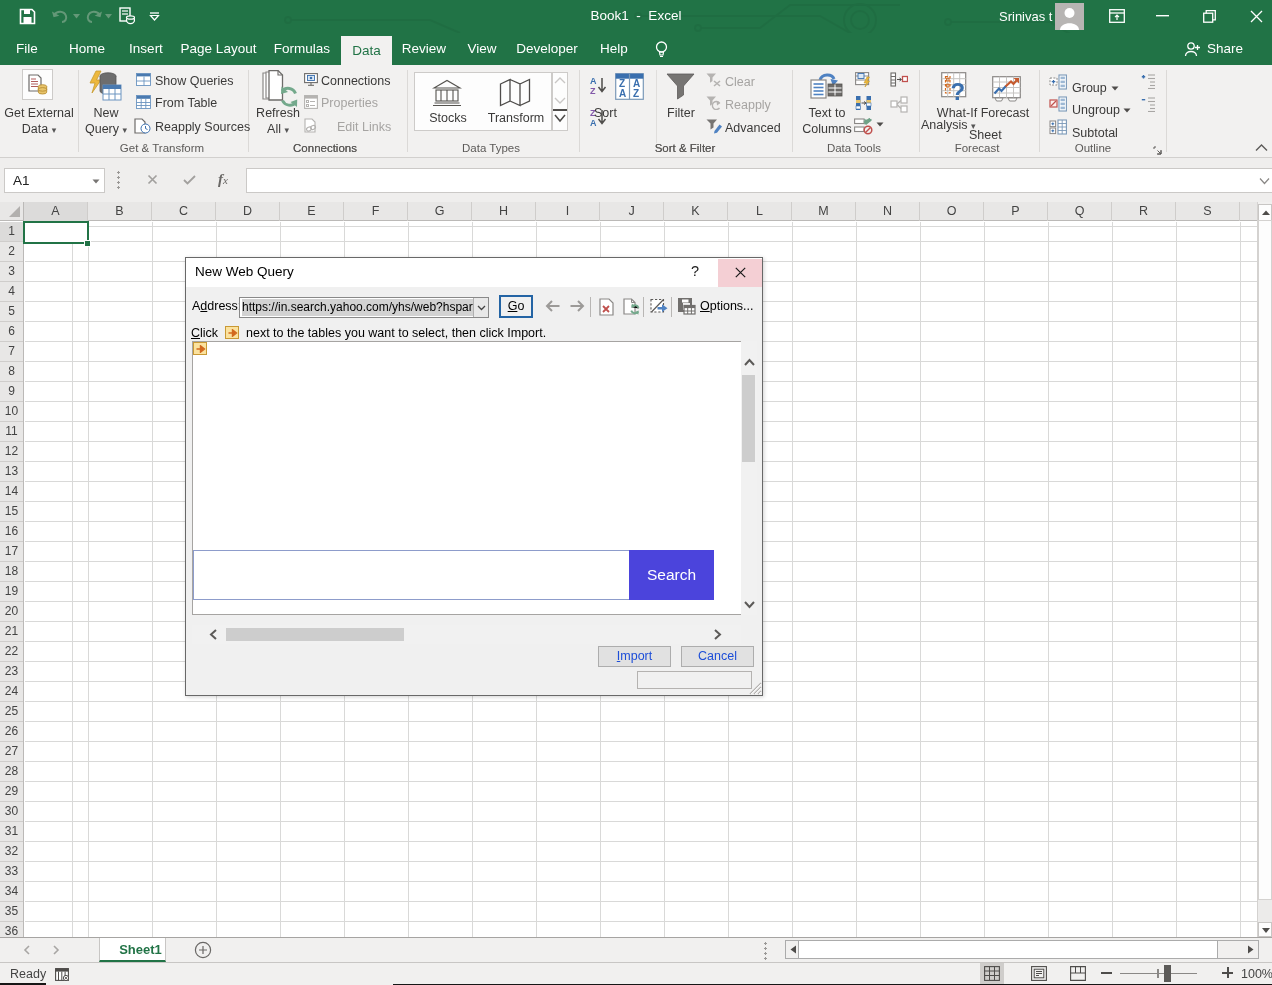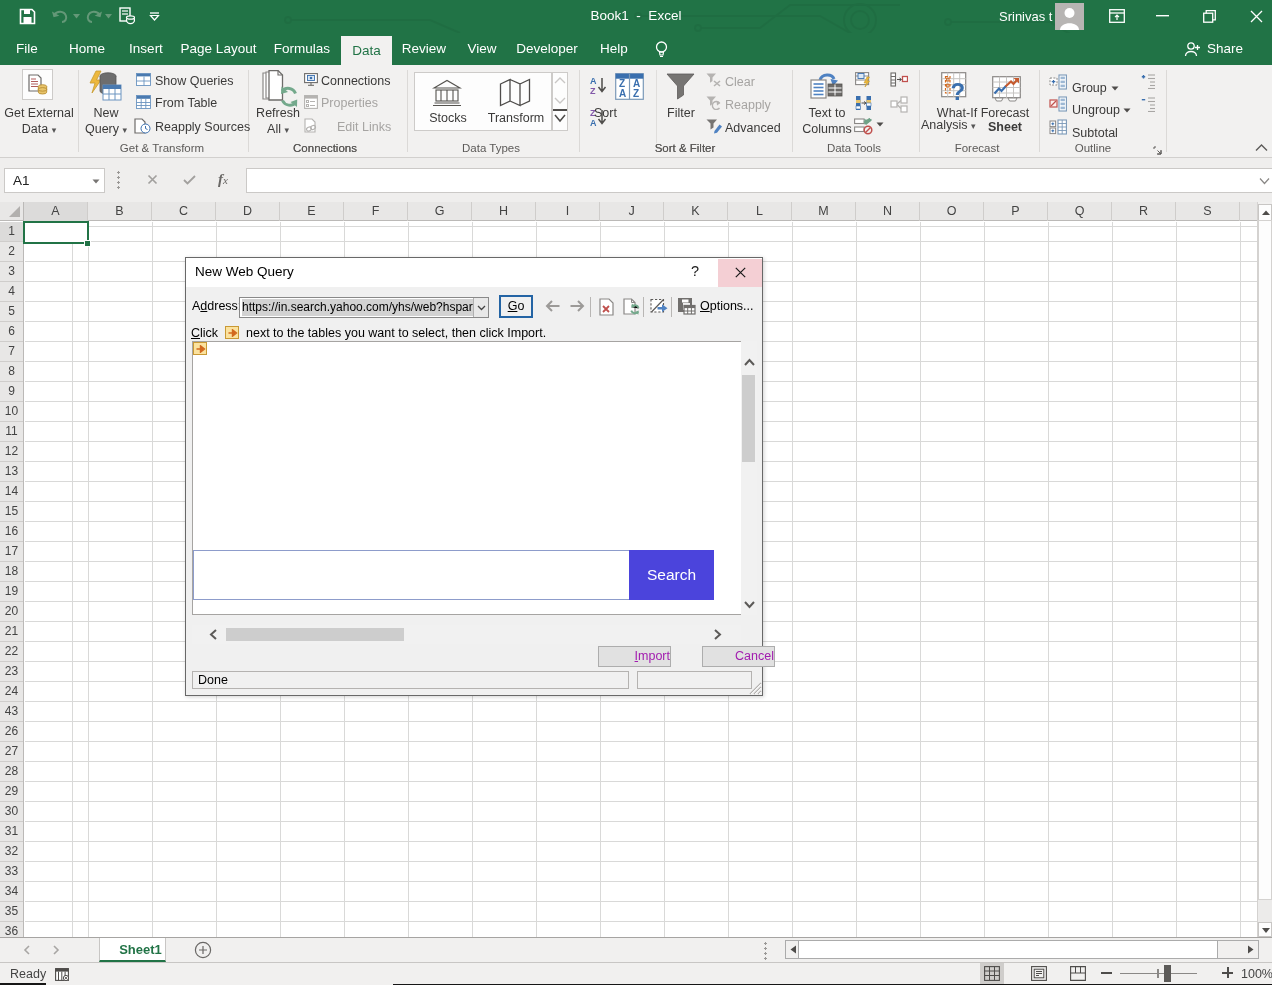--- a/index.html
+++ b/index.html
@@ -39,21 +39,21 @@
 #vscroll { position:absolute; right:0; top:202px; width:15px; height:735px; background:#f1f0ef; border-left:1px solid #d4d2d0; }
 
 #sheetbar { position:absolute; left:0; top:937px; width:1272px; height:25px; background:#f1f0ef; border-top:1px solid #a6a4a2; }
 #sheettab { position:absolute; left:99px; top:0; width:67px; height:24px; background:#fff; border-left:1px solid #c8c6c4; border-right:1px solid #c8c6c4; border-bottom:2px solid #217346; color:#217346; font-weight:bold; font-size:13px; text-align:center; line-height:23px;padding-left:16px; }
 
 #statusbar { position:absolute; left:0; top:962px; width:1272px; height:23px; background:#f1f0ef; border-top:1px solid #c8c6c4; font-size:12.5px; color:#444; }
 
 #dlg { position:absolute; left:185px; top:257px; width:578px; height:439px; background:#f0f0f0; border:1px solid #686868; box-shadow:1px 1px 4px rgba(0,0,0,0.18); font-size:12.5px; color:#000; }
 #dlgtitle { position:absolute; left:0; top:0; width:576px; height:29px; background:#fff; }
 #dlgclose { position:absolute; left:532px; top:1px; width:44px; height:28px; background:#f4cfd4; }
-.dbtn { position:absolute; background:#e1e1e1; border:1px solid #adadad; font-size:12.5px; text-align:right; color:#a21caf; }
+.dbtn { position:absolute; background:#e1e1e1; border:1px solid #adadad; font-size:12.5px; text-align:center; color:#1d4ed8; }
 u { text-decoration:underline; }
 </style>
 </head>
 <body>
 
 <div id="titlebar">
   <svg class="abs" style="left:0;top:0;" width="1272" height="33" viewBox="0 0 1272 33">
     <g stroke="#1e6940" stroke-width="2" fill="none" opacity="0.55">
       <path d="M700 28 L760 28 L790 5 L900 5"></path>
         <path d="M640 16 L820 16 L850 33"></path>
@@ -432,21 +432,21 @@
         <line x1="7.5" y1="0.7" x2="7.5" y2="21.7"></line>
         <line x1="14.5" y1="0.7" x2="14.5" y2="21.7"></line>
         <line x1="21.5" y1="0.7" x2="21.5" y2="21.7"></line>
       </g>
     <path d="M2.5 17.5 L7 12.5 L9.5 15 L14 10" fill="none" stroke="#3a6fae" stroke-width="2.2"></path>
     <path d="M13.5 10.5 L19 5.5 L21.5 8 L24.5 4.5" fill="none" stroke="#c55a2e" stroke-width="2.2"></path>
     <path d="M21.5 2 L27 2 L27 7.5 Z" fill="#c55a2e"></path>
     <path d="M3 22 L11 22 L9.5 25 L4.5 25 Z M16 22 L25 22 L23.5 25 L17.5 25 Z" fill="#fff" stroke="#8a8886" stroke-width="1"></path>
   </svg>
   <div class="rtext" style="left:969px;top:41px;width:72px;text-align:center;">Forecast</div>
-  <div class="rtext" style="left:969px;top:55px;width:72px;text-align:center;font-weight:bold;">Sheet</div>
+  <div class="rtext" style="left:969px;top:63px;width:72px;">Sheet</div>
   <div class="glabel" style="left:917px;">Forecast</div>
 
   <svg class="abs" style="left:1049px;top:9px;" width="18" height="16" viewBox="0 0 18 16">
     <rect x="1" y="4" width="7" height="7" fill="#fff" stroke="#8a8886" stroke-width="1" stroke-dasharray="2 1.4"></rect>
     <path d="M4.5 6 V9.5 M2.7 7.7 H6.3" stroke="#3a6fae" stroke-width="1.3"></path>
     <rect x="10" y="1" width="7.4" height="14" fill="#fff" stroke="#7b99b8" stroke-width="1.1"></rect>
     <g fill="#9db8d4">
         <rect x="11.5" y="2.6" width="4.4" height="2.6"></rect>
         <rect x="11.5" y="6.6" width="4.4" height="2.6"></rect>
         <rect x="11.5" y="10.6" width="4.4" height="2.6"></rect>
@@ -576,21 +576,21 @@
       <div>15</div>
       <div>16</div>
       <div>17</div>
       <div>18</div>
       <div>19</div>
       <div>20</div>
       <div>21</div>
       <div>22</div>
       <div>23</div>
       <div>24</div>
-      <div>43</div>
+      <div>25</div>
       <div>26</div>
       <div>27</div>
       <div>28</div>
       <div>29</div>
       <div>30</div>
       <div>31</div>
       <div>32</div>
       <div>33</div>
       <div>34</div>
       <div>35</div>
@@ -780,21 +780,20 @@
     <svg class="abs" style="left:17px;top:4px;" width="9" height="11" viewBox="0 0 9 11">
         <path d="M7 1 L2 5.5 L7 10" fill="none" stroke="#5c5a58" stroke-width="2"></path>
       </svg>
     <div class="abs" style="left:34px;top:3px;width:178px;height:13px;background:#cdcdcd;"></div>
     <svg class="abs" style="left:521px;top:4px;" width="9" height="11" viewBox="0 0 9 11">
         <path d="M2 1 L7 5.5 L2 10" fill="none" stroke="#5c5a58" stroke-width="2"></path>
       </svg>
   </div>
 
   <div class="dbtn" style="left:412px;top:388px;width:73px;height:21px;line-height:19px;"><u>I</u>mport</div>
-  <div class="dbtn" style="left:516px;top:388px;width:73px;height:21px;line-height:19px;">Cancel</div>
-
-  <div class="abs" style="left:6px;top:413px;width:437px;height:18px;background:#f0f0f0;border:1px solid #b4b2b0;font-size:12.5px;line-height:16px;padding-left:5px;">Done</div>
+  <div class="dbtn" style="left:495px;top:388px;width:73px;height:21px;line-height:19px;">Cancel</div>
+
   <div class="abs" style="left:451px;top:413px;width:115px;height:18px;background:#f0f0f0;border:1px solid #b4b2b0;"></div>
   <svg class="abs" style="left:563px;top:424px;" width="13" height="13" viewBox="0 0 13 13">
     <path d="M12 1 L1 12 M12 5 L5 12 M12 9 L9 12" stroke="#b4b2b0" stroke-width="1.4"></path>
     <path d="M12 2 L2 12 M12 6 L6 12 M12 10 L10 12" stroke="#fff" stroke-width="0.8"></path>
   </svg>
 </div>
 
 </body></html>

